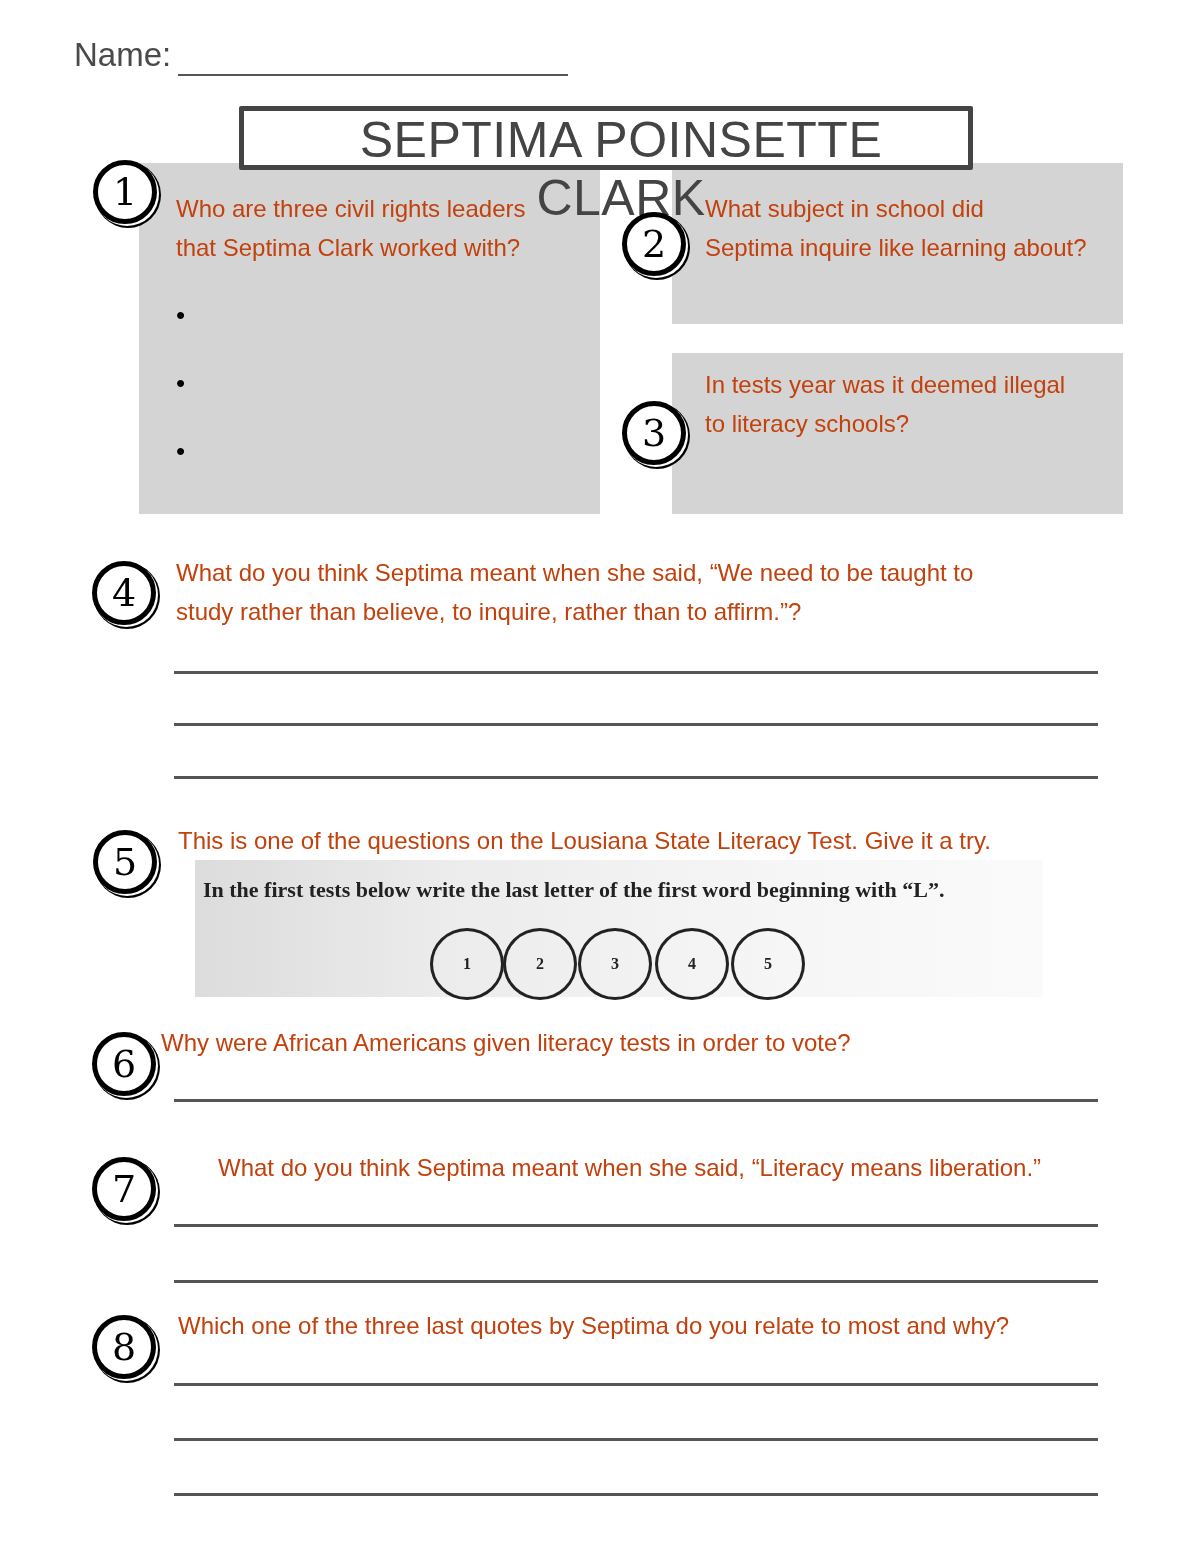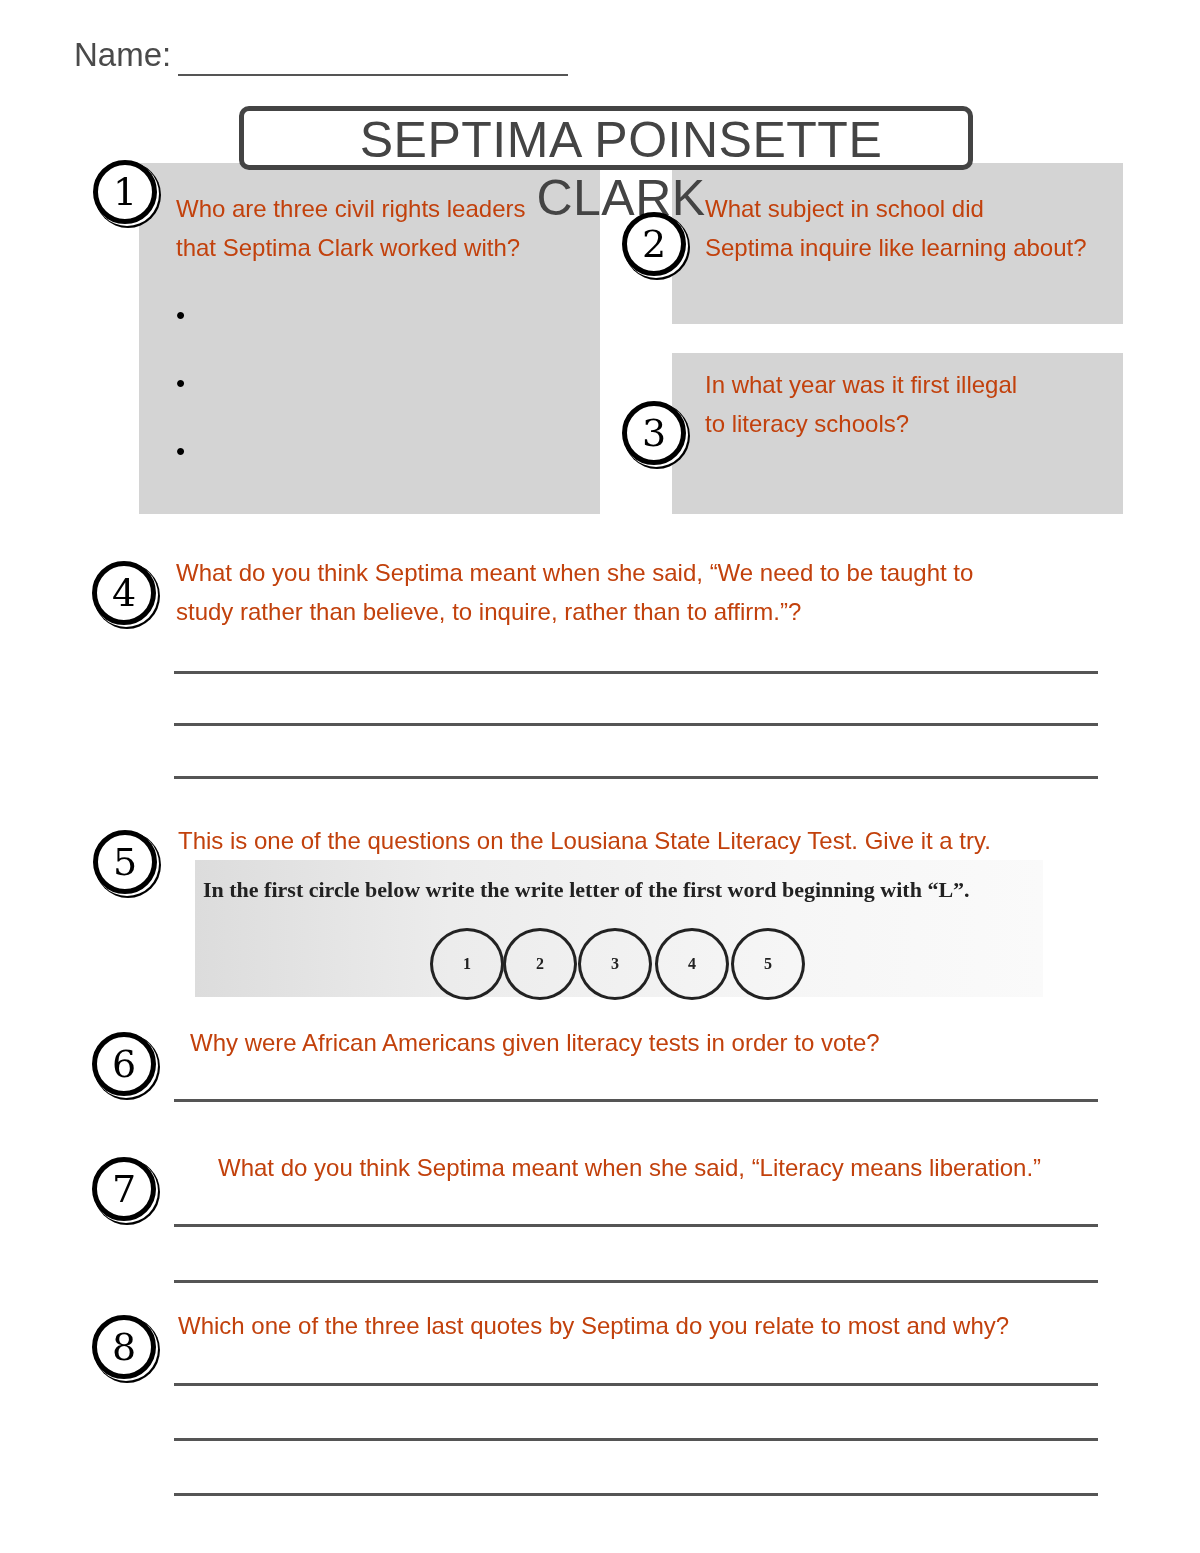--- a/index.html
+++ b/index.html
@@ -1,20 +1,20 @@
 <!DOCTYPE html>
 <html><head>
 <meta charset="utf-8">
 <style>
   html,body{margin:0;padding:0;background:#fff;}
   body{width:1200px;height:1553px;position:relative;overflow:hidden;font-family:"Liberation Sans","DejaVu Sans",sans-serif;color:#1a1a1a;}
   .abs{position:absolute;}
   .name-label{left:74px;top:36px;font-size:33px;color:#4a4a4a;}
   .name-line{left:178px;top:74px;width:390px;height:2px;background:#555;}
-  .title-box{left:239px;top:106px;width:734px;height:64px;border:5px solid #444;border-radius:10px;background:#fff;z-index:3;box-sizing:border-box;padding-left:30px;}
+  .title-box{left:239px;top:106px;width:734px;height:64px;border:5px solid #444;border-radius:2px;background:#fff;z-index:3;box-sizing:border-box;padding-left:30px;}
   .title-text{width:100%;text-align:center;font-size:50px;color:#444;line-height:58px;letter-spacing:0.5px;}
   .gray{background:#d4d4d4;}
   .box1{left:139px;top:163px;width:461px;height:351px;z-index:1;}
   .box2{left:672px;top:163px;width:451px;height:161px;z-index:1;}
   .box3{left:672px;top:353px;width:451px;height:161px;z-index:1;}
   .num{width:64px;height:64px;border-radius:50%;border:5px solid #000;box-sizing:border-box;box-shadow:2px 2px 0 0 #fff,3px 3px 0 1px #000;display:flex;align-items:center;justify-content:center;font-family:"DejaVu Serif","Liberation Serif",serif;font-size:38px;color:#000;background:#fff;z-index:4;}
   .q{font-size:24px;line-height:39px;color:#c2410c;z-index:5;}
   .bullet{font-size:26px;color:#000;z-index:5;}
   .line{height:3px;background:#555;left:174px;width:924px;}
   .literacy-img{left:195px;top:860px;width:848px;height:137px;background:linear-gradient(90deg,#dcdcdc 0%,#ececec 30%,#f6f6f6 70%,#fafafa 100%);}
@@ -39,43 +39,43 @@
 <div class="abs bullet" style="left:176px;top:368px;">•</div>
 <div class="abs bullet" style="left:176px;top:436px;">•</div>
 
 <div class="abs gray box2"></div>
 <div class="abs num" style="left:622px;top:212px;">2</div>
 <div class="abs q" style="left:705px;top:189px;">What subject in school did</div>
 <div class="abs q" style="left:705px;top:228px;">Septima inquire like learning about?</div>
 
 <div class="abs gray box3"></div>
 <div class="abs num" style="left:622px;top:401px;">3</div>
-<div class="abs q" style="left:705px;top:365px;">In what year was it first illegal</div>
+<div class="abs q" style="left:705px;top:365px;">In tests year was it deemed illegal</div>
 <div class="abs q" style="left:705px;top:404px;">to literacy schools?</div>
 
 <div class="abs num" style="left:92px;top:561px;">4</div>
 <div class="abs q" style="left:176px;top:553px;">What do you think Septima meant when she said, “We need to be taught to</div>
 <div class="abs q" style="left:176px;top:592px;">study rather than believe, to inquire, rather than to affirm.”?</div>
 <div class="abs line" style="top:671px;"></div>
 <div class="abs line" style="top:723px;"></div>
 <div class="abs line" style="top:776px;"></div>
 
 <div class="abs num" style="left:93px;top:830px;">5</div>
 <div class="abs q" style="left:178px;top:821px;">This is one of the questions on the Lousiana State Literacy Test. Give it a try.</div>
 <div class="abs literacy-img">
-  <div class="abs lit-text">In the first circle below write the write letter of the first word beginning with “L”.</div>
+  <div class="abs lit-text">In the first tests below write the last letter of the first word beginning with “L”.</div>
   <div class="abs lit-circle" style="left:235px;">1</div>
   <div class="abs lit-circle" style="left:308px;">2</div>
   <div class="abs lit-circle" style="left:383px;">3</div>
   <div class="abs lit-circle" style="left:460px;">4</div>
   <div class="abs lit-circle" style="left:536px;">5</div>
 </div>
 
 <div class="abs num" style="left:92px;top:1032px;">6</div>
-<div class="abs q" style="left:190px;top:1023px;">Why were African Americans given literacy tests in order to vote?</div>
+<div class="abs q" style="left:161px;top:1023px;">Why were African Americans given literacy tests in order to vote?</div>
 <div class="abs line" style="top:1099px;"></div>
 
 <div class="abs num" style="left:92px;top:1157px;">7</div>
 <div class="abs q" style="left:170px;top:1148px;margin-left:48px;">What do you think Septima meant when she said, “Literacy means liberation.”</div>
 <div class="abs line" style="top:1224px;"></div>
 <div class="abs line" style="top:1280px;"></div>
 
 <div class="abs num" style="left:92px;top:1315px;">8</div>
 <div class="abs q" style="left:178px;top:1306px;">Which one of the three last quotes by Septima do you relate to most and why?</div>
 <div class="abs line" style="top:1383px;"></div>

